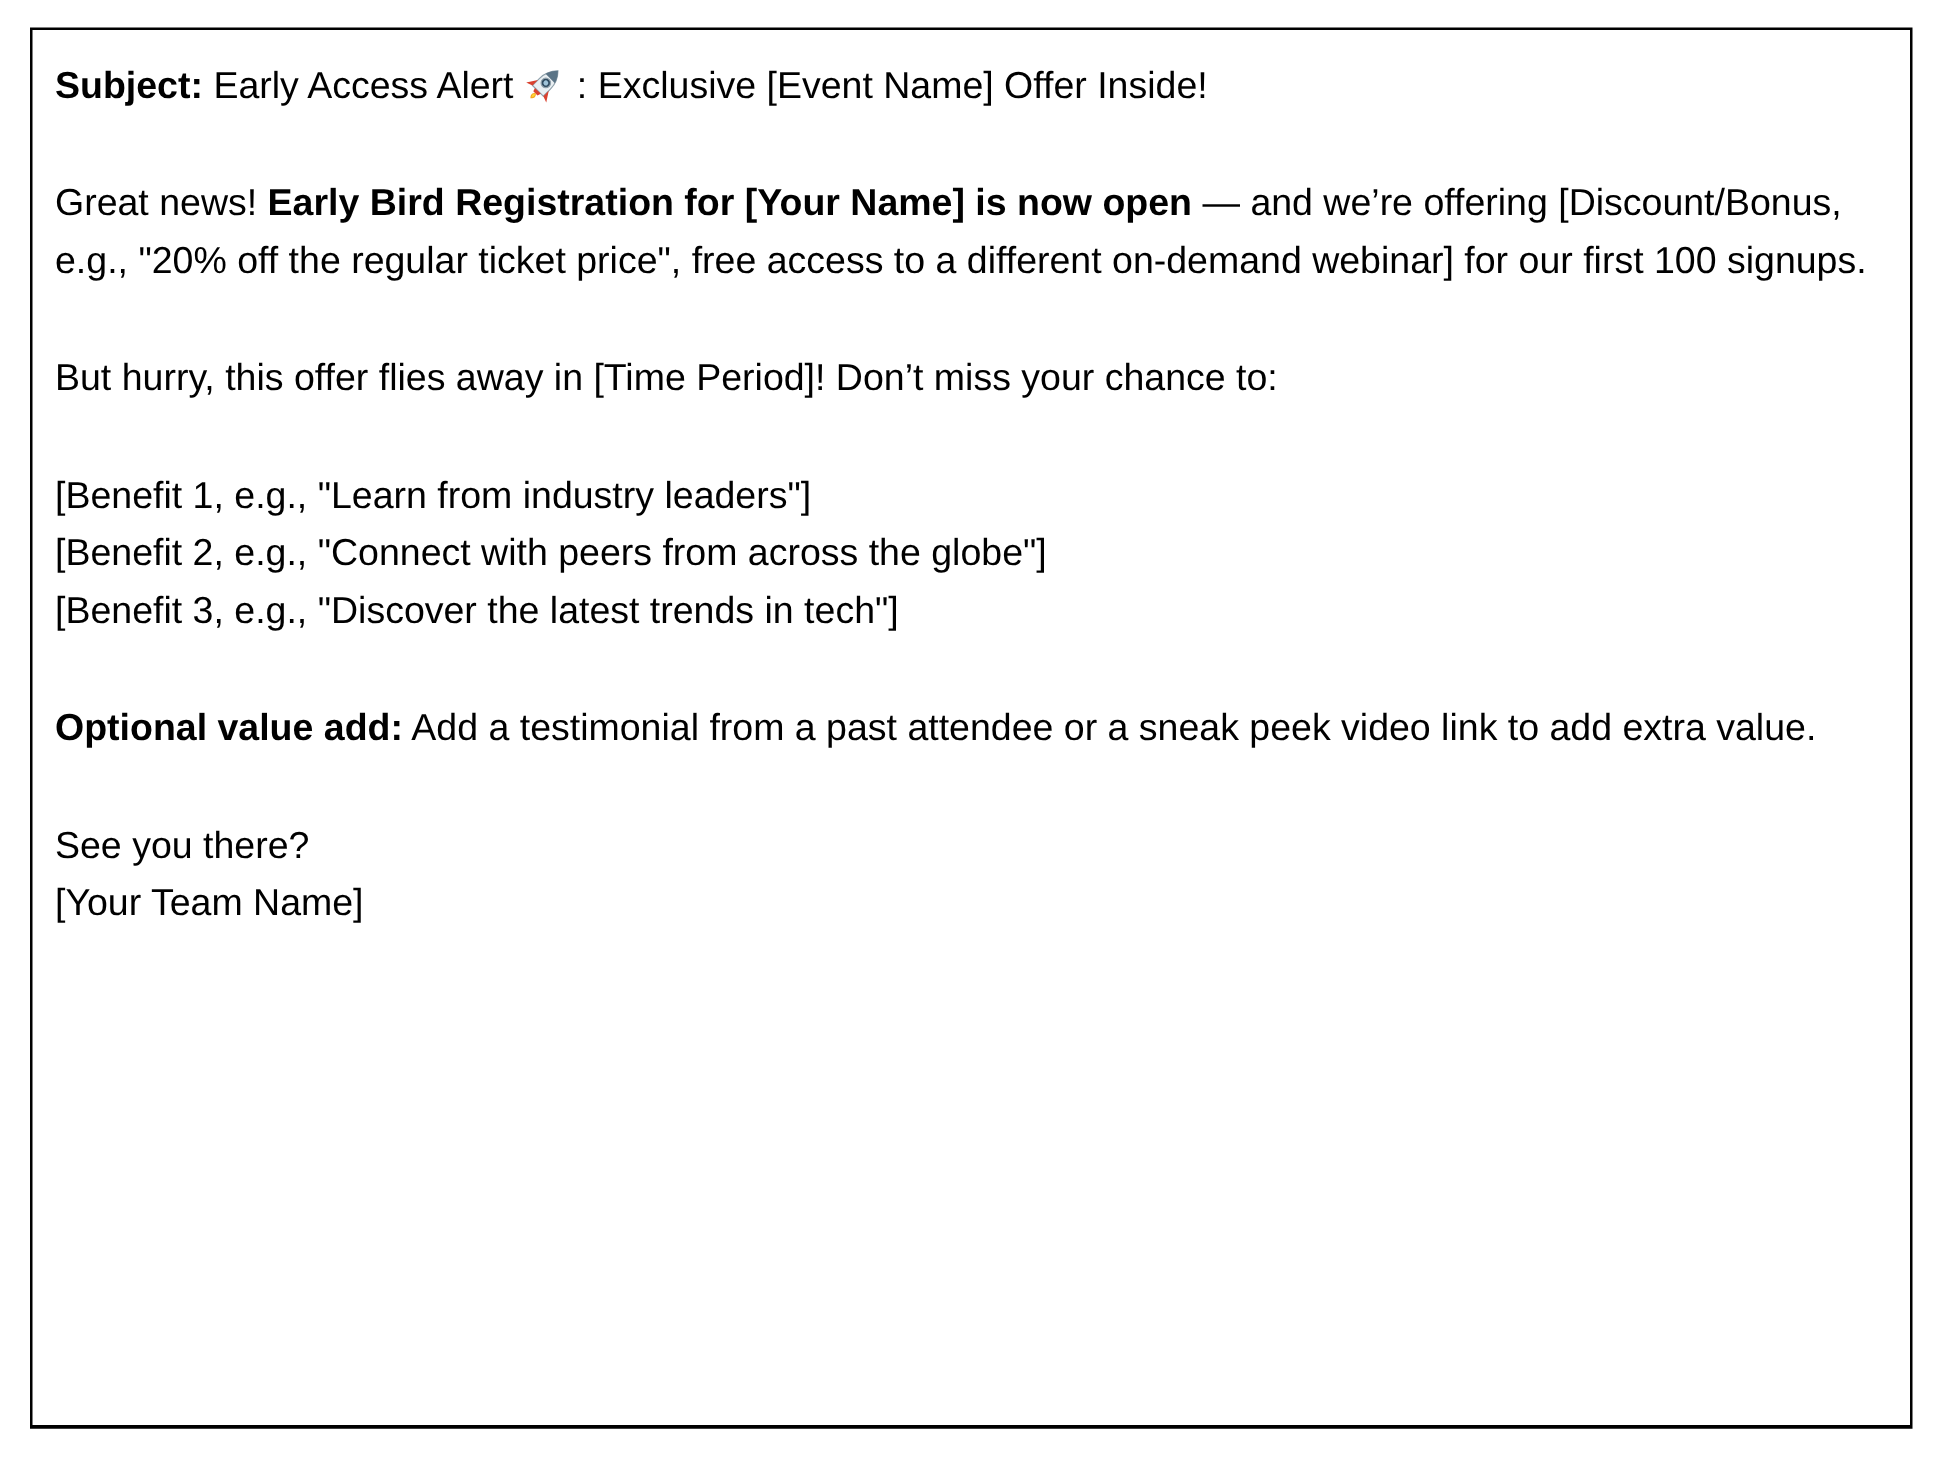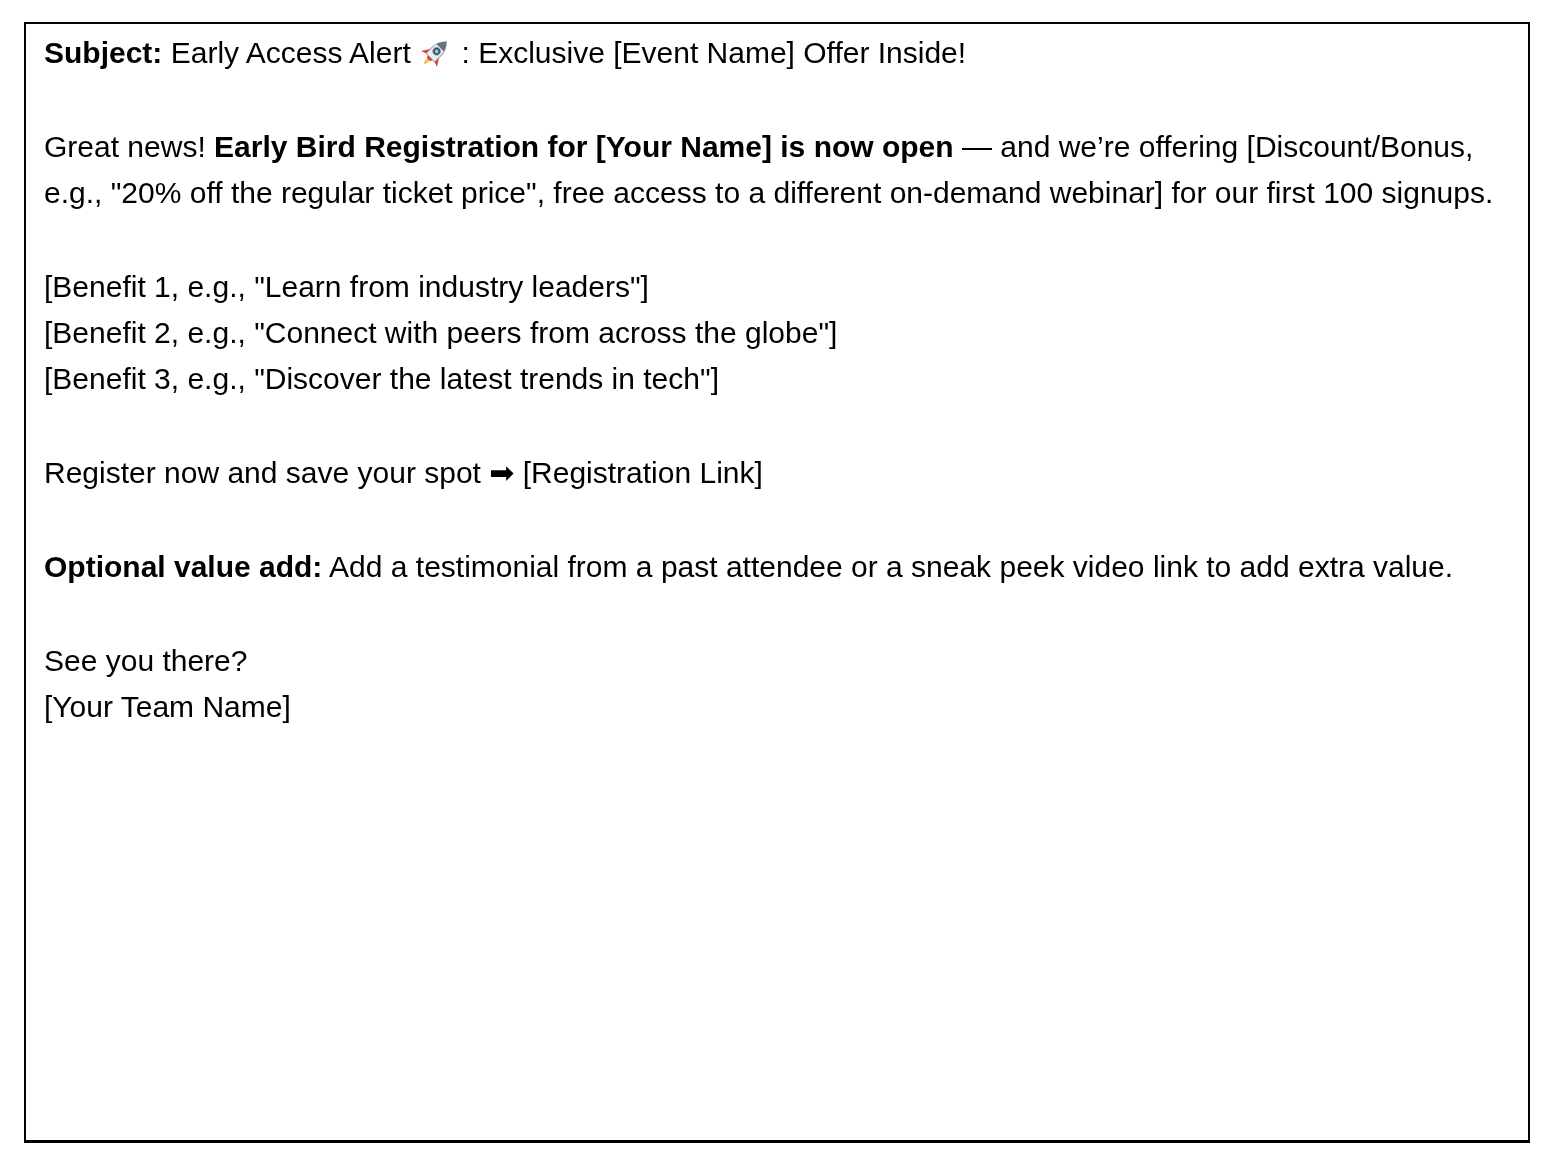--- a/index.html
+++ b/index.html
@@ -13,21 +13,21 @@
   .frame {
     position: absolute;
     left: 24px;
     top: 22px;
     width: 1506px;
     height: 1121px;
     box-sizing: border-box;
     border: 2px solid #000000;
     border-bottom-width: 3px;
     background: #ffffff;
-    padding: 6px 10px 18px 18px;
+    padding: 22px 10px 18px 18px;
     font-family: "Liberation Sans", sans-serif;
     font-size: 30px;
     line-height: 46px;
     color: #000000;
   }
   .frame p {
     margin: 0 0 48px 0;
   }
   .frame p:last-child {
     margin-bottom: 0;
@@ -69,32 +69,28 @@
   </p>
 
 
 
   <p>
     <span>Great news!</span>
     <strong>Early Bird Registration for [Your Name] is now open</strong>
     <span>— and we’re offering [Discount/Bonus, e.g., "20% off the regular ticket price", free access to a different on-demand webinar] for our first 100 signups.</span>
   </p>
 
+  <p>But hurry, this offer flies away in [Time Period]! Don’t miss your chance to:</p>
 
   <p>
     <span class="line">[Benefit 1, e.g., "Learn from industry leaders"]</span>
     <span class="line">[Benefit 2, e.g., "Connect with peers from across the globe"]</span>
     <span class="line">[Benefit 3, e.g., "Discover the latest trends in tech"]</span>
   </p>
 
-  <p>
-    <span>Register now and save your spot</span>
-    <span>➡</span>
-    <span>[Registration Link]</span>
-  </p>
 
   <p>
     <strong>Optional value add:</strong>
     <span>Add a testimonial from a past attendee or a sneak peek video link to add extra value.</span>
   </p>
 
   <p>
     <span class="line">See you there?</span>
     <span class="line">[Your Team Name]</span>
   </p>

